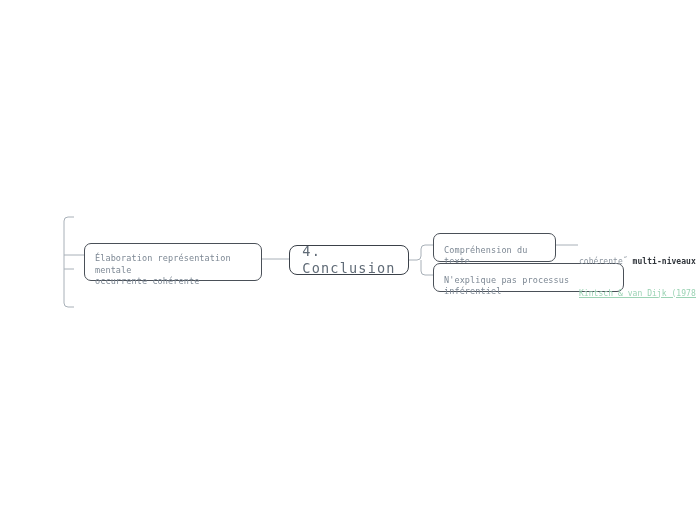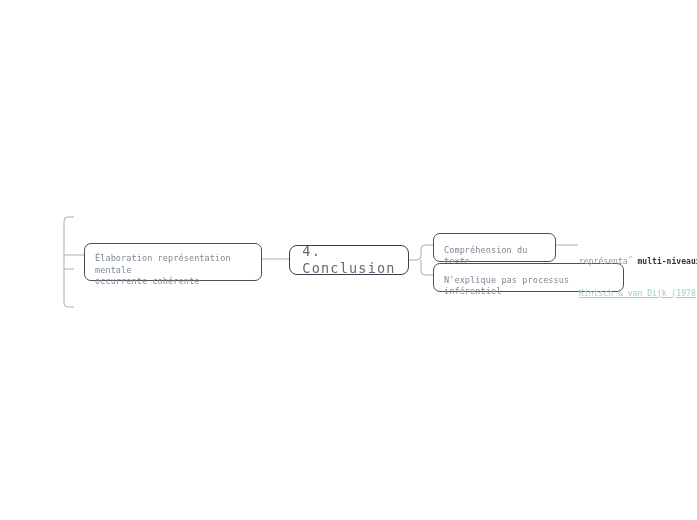--- a/index.html
+++ b/index.html
@@ -132,17 +132,17 @@
 
   <div class="node" id="node-comprehension">
     <span>Compréhension du texte</span>
   </div>
 
   <div class="node" id="node-inferentiel">
     <span>N'explique pas processus inférentiel</span>
   </div>
 
   <div class="leaf-text" id="leaf-multiniveaux">
-    <span class="line1"><span>représenta</span><span>˝</span> <b>multi-niveaux</b></span>
+    <span class="line1"><span>cohérente</span><span>˝</span> <b>multi-niveaux</b></span>
     <span class="cite">Kintsch &amp; van Dijk (1978, 19</span>
   </div>
 
 </div>
 
 </body></html>

